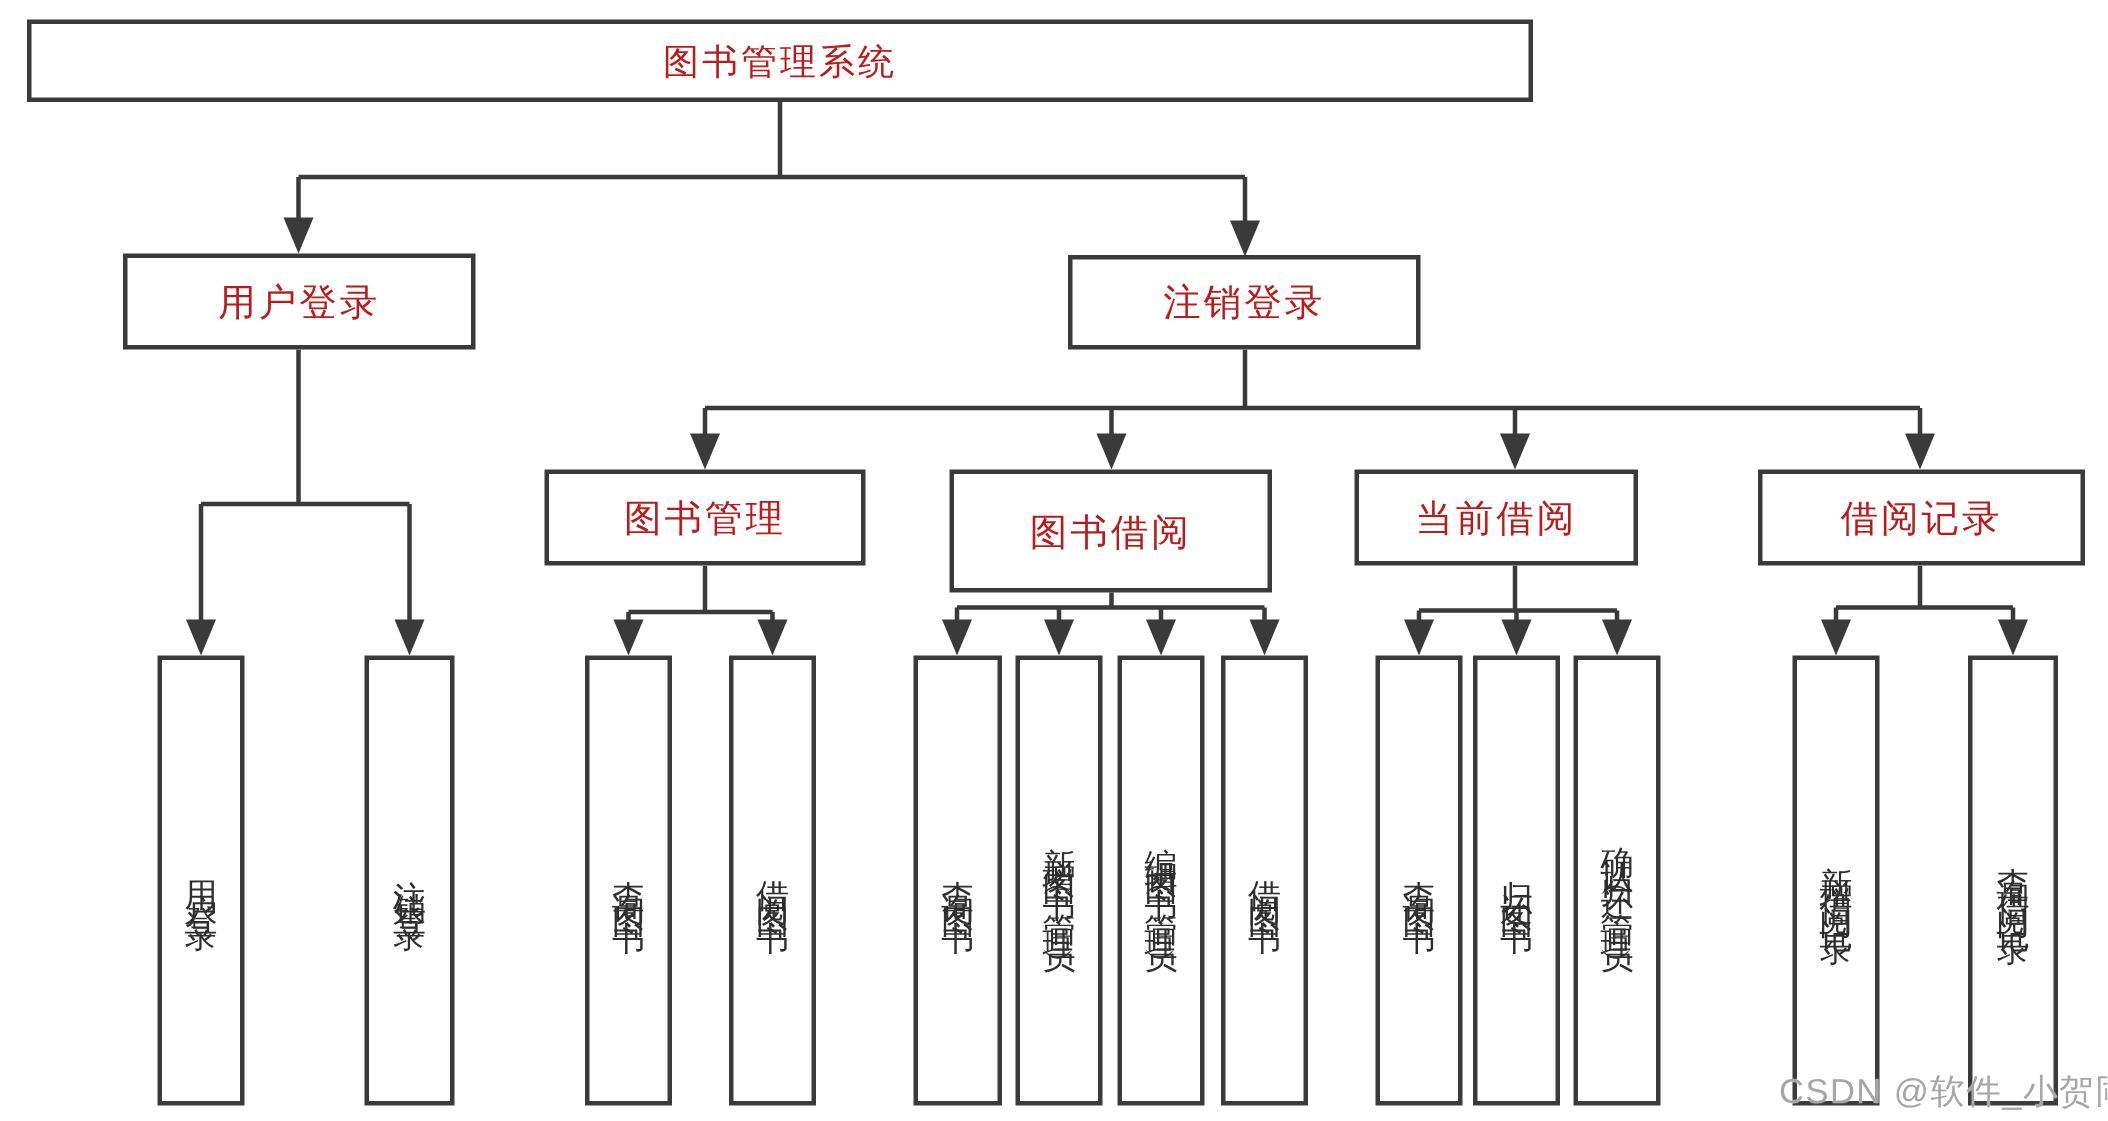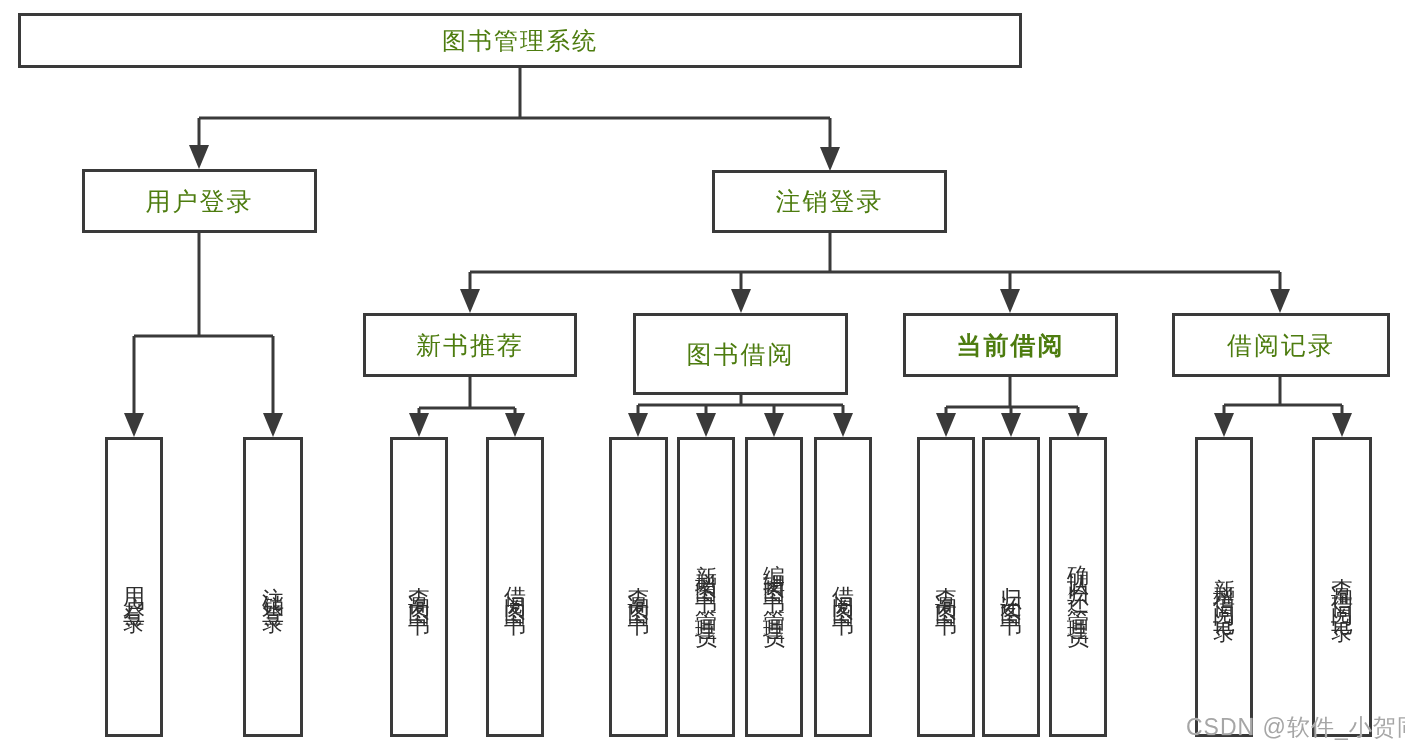--- a/index.html
+++ b/index.html
@@ -23,21 +23,21 @@
     pointer-events: none;
   }
   .node {
     position: absolute;
     box-sizing: border-box;
     border: 3px solid #3a3a3a;
     background: #ffffff;
     display: flex;
     align-items: center;
     justify-content: center;
-    color: #4d7c0f;
+    color: #b91c1c;
     font-size: 25px;
     letter-spacing: 2px;
     white-space: nowrap;
   }
   .leaf {
     position: absolute;
     box-sizing: border-box;
     border: 3px solid #3a3a3a;
     background: #ffffff;
     display: flex;
@@ -111,23 +111,23 @@
       <polygon points="1214,413 1234,413 1224,437"></polygon>
       <polygon points="1332,413 1352,413 1342,437"></polygon>
     </g>
   </svg>
 
   <div class="node" style="left:18px; top:13px; width:1004px; height:55px; font-size:24px;">图书管理系统</div>
 
   <div class="node" style="left:82px; top:169px; width:235px; height:64px;">用户登录</div>
   <div class="node" style="left:712px; top:170px; width:235px; height:63px;">注销登录</div>
 
-  <div class="node" style="left:363px; top:313px; width:214px; height:64px;">新书推荐</div>
+  <div class="node" style="left:363px; top:313px; width:214px; height:64px;">图书管理</div>
   <div class="node" style="left:633px; top:313px; width:215px; height:82px;">图书借阅</div>
-  <div class="node" style="left:903px; top:313px; width:215px; height:64px;font-weight:bold;">当前借阅</div>
+  <div class="node" style="left:903px; top:313px; width:189px; height:64px;">当前借阅</div>
   <div class="node" style="left:1172px; top:313px; width:218px; height:64px;">借阅记录</div>
 
   <div class="leaf" style="left:105px; width:58px;">
     <span>用户登录</span>
   </div>
   <div class="leaf" style="left:243px; width:60px;">
     <span>注销登录</span>
   </div>
 
   <div class="leaf" style="left:390px; width:58px;">

